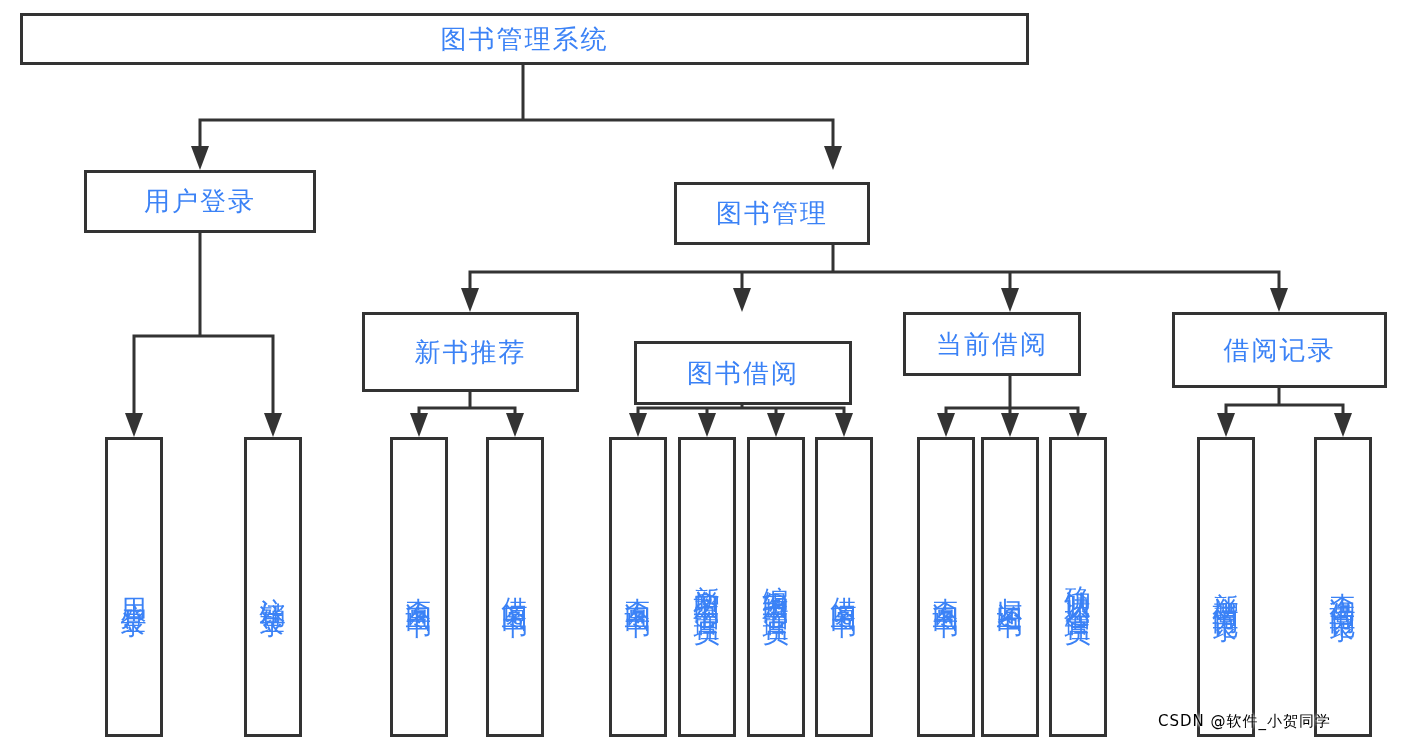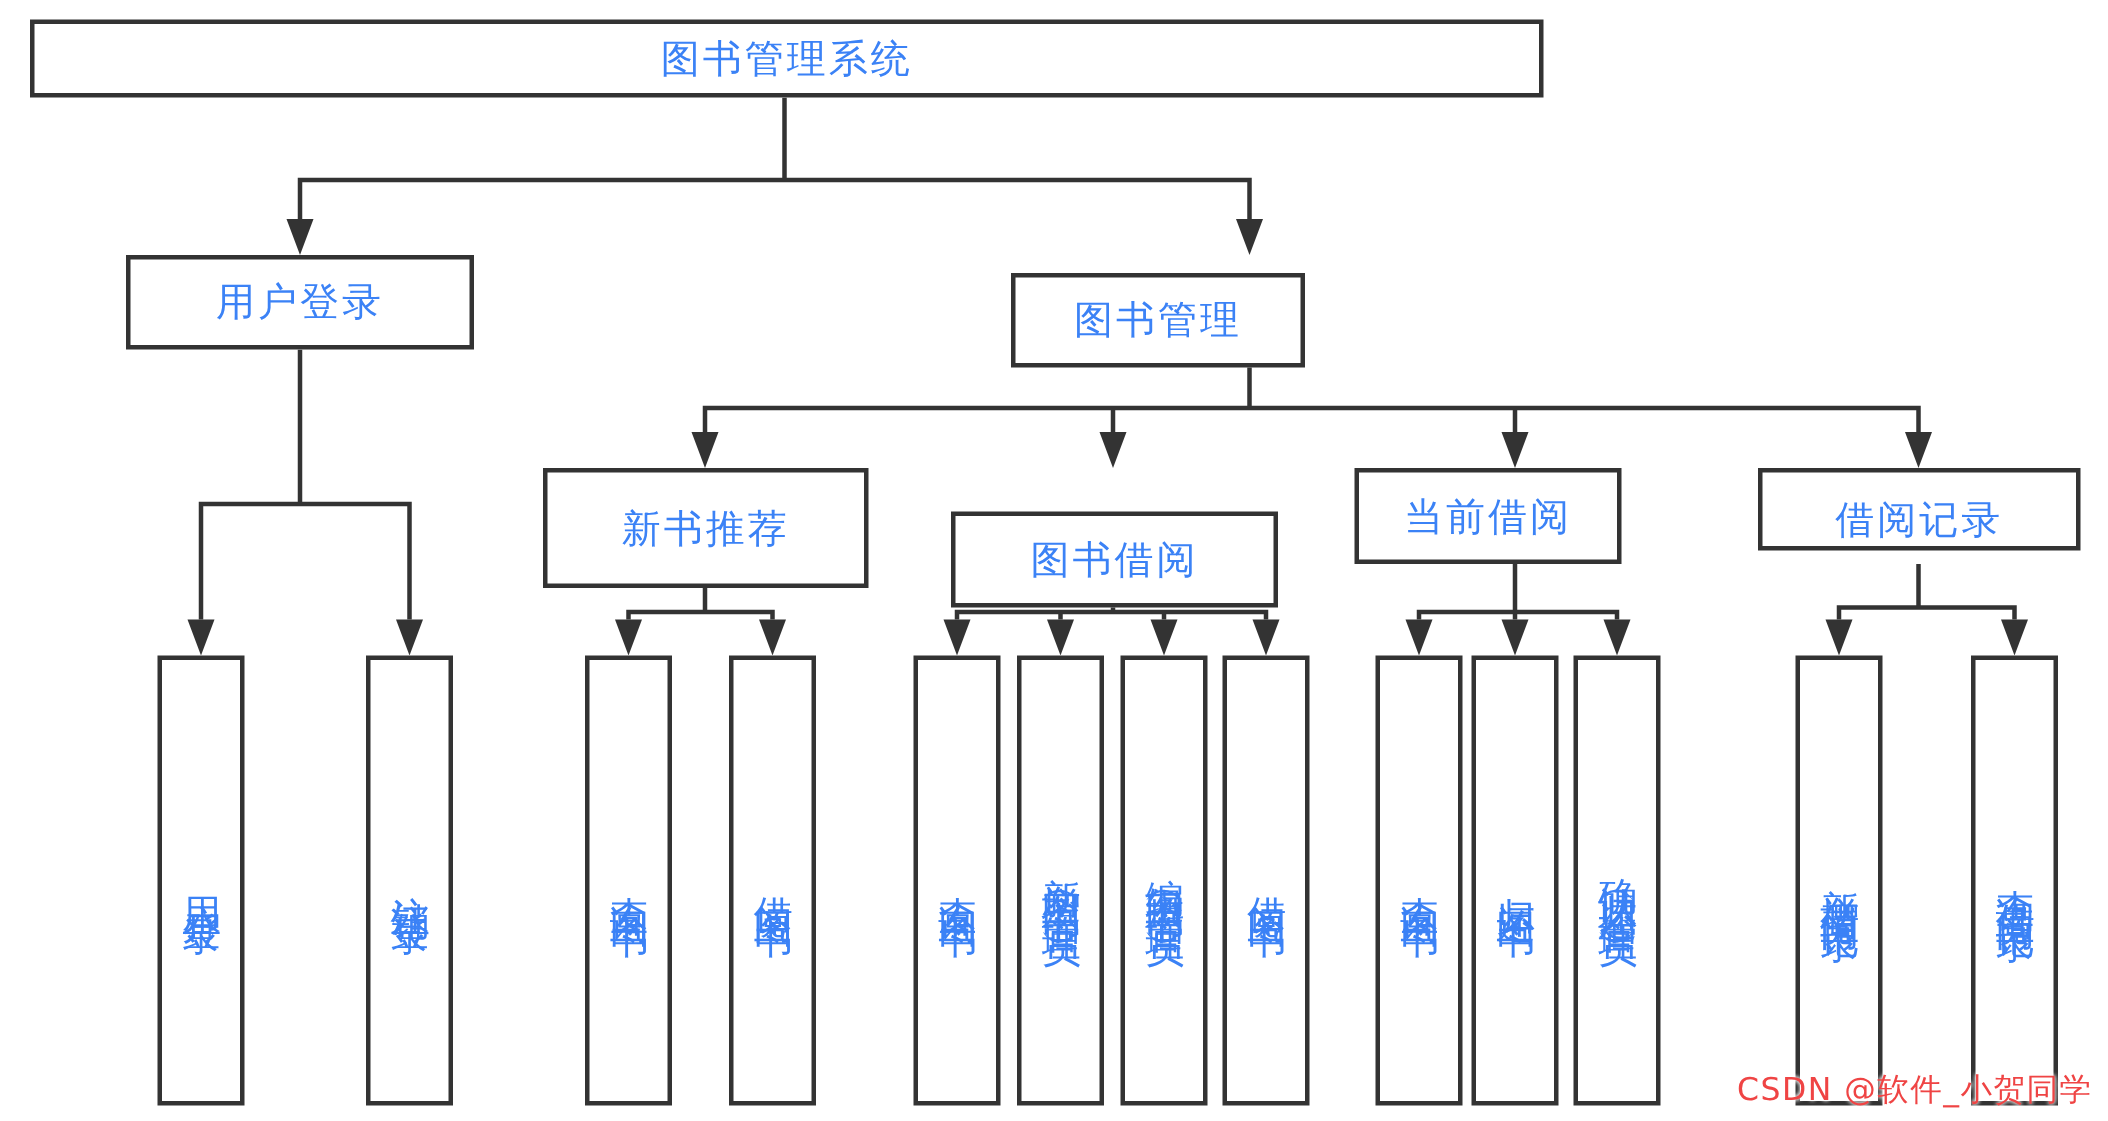--- a/index.html
+++ b/index.html
@@ -40,23 +40,23 @@
     text-orientation: mixed;
     font-size: 26px;
     letter-spacing: 5px;
     line-height: 1;
     white-space: nowrap;
   }
   .watermark {
     position: absolute;
     left: 1158px;
     top: 712px;
-    font-size: 21px;
+    font-size: 15px;
     letter-spacing: 1px;
-    color: #ef4444;
+    color: #000000;
     text-shadow: 0 0 3px #ffffff, 0 0 3px #ffffff;
     white-space: nowrap;
     z-index: 5;
   }
 </style>
 </head>
 <body>
 
 <div class="canvas">
 
@@ -113,21 +113,21 @@
 
   <div class="node hnode" style="left:362px; top:312px; width:217px; height:80px;">
     <span>新书推荐</span>
   </div>
   <div class="node hnode" style="left:634px; top:312px; width:218px; height:64px;margin-top:29px;">
     <span>图书借阅</span>
   </div>
   <div class="node hnode" style="left:903px; top:312px; width:178px; height:64px;">
     <span>当前借阅</span>
   </div>
-  <div class="node hnode" style="left:1172px; top:312px; width:215px; height:55px;align-items:flex-end;">
+  <div class="node hnode" style="left:1172px; top:312px; width:215px; height:76px;">
     <span>借阅记录</span>
   </div>
 
   <div class="node vnode" style="left:105px; top:437px; width:58px; height:300px;">
     <span>用户登录</span>
   </div>
   <div class="node vnode" style="left:244px; top:437px; width:58px; height:300px;">
     <span>注销登录</span>
   </div>
 

